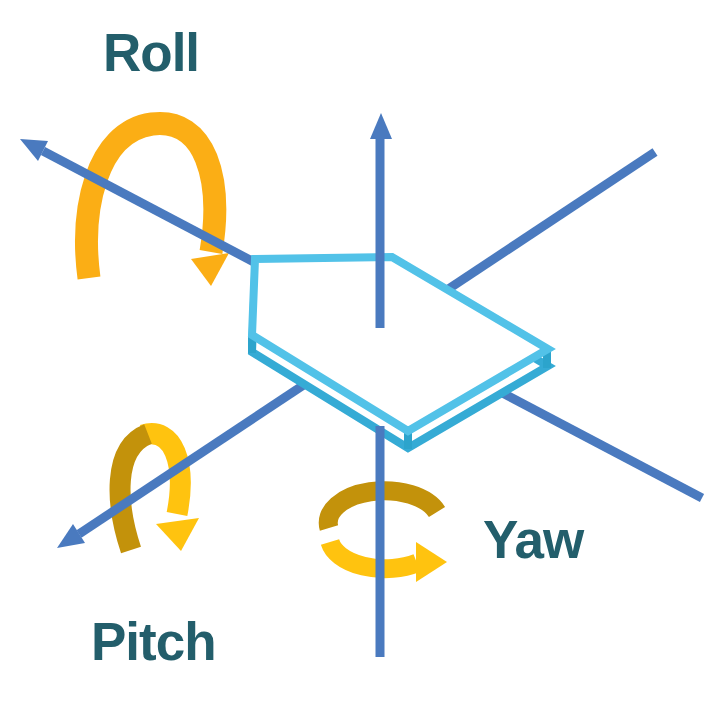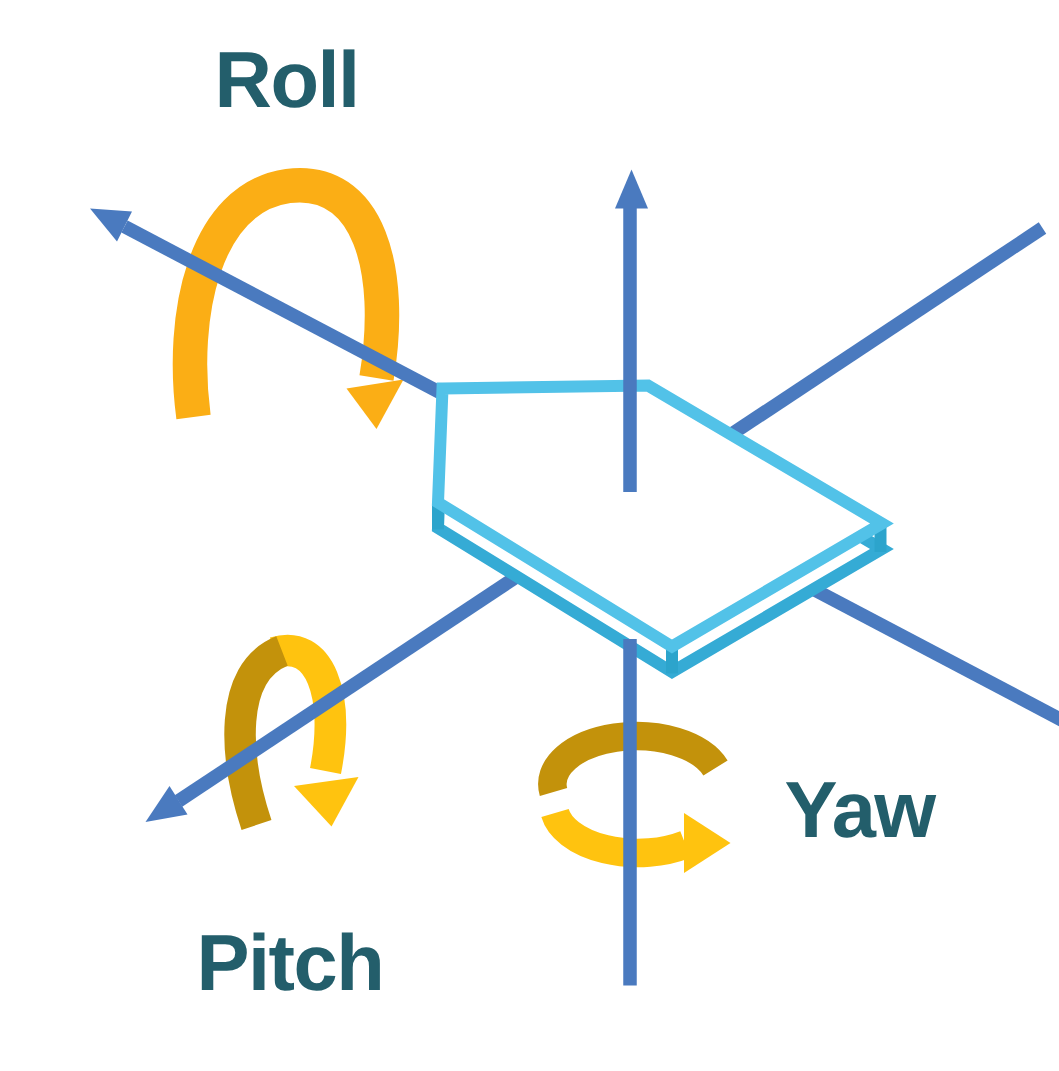--- a/index.html
+++ b/index.html
@@ -8,21 +8,20 @@
     background: #ffffff;
     width: 706px;
     height: 714px;
     overflow: hidden;
   }
   .stage {
     position: relative;
     width: 648px;
     height: 714px;
     background: #ffffff;
-    padding-left: 40px;
   }
   svg { display: block; }
   .axis-label {
     font-family: "Liberation Sans", "DejaVu Sans", sans-serif;
     font-weight: bold;
     font-size: 53px;
     letter-spacing: -1px;
   }
 </style>
 </head>

